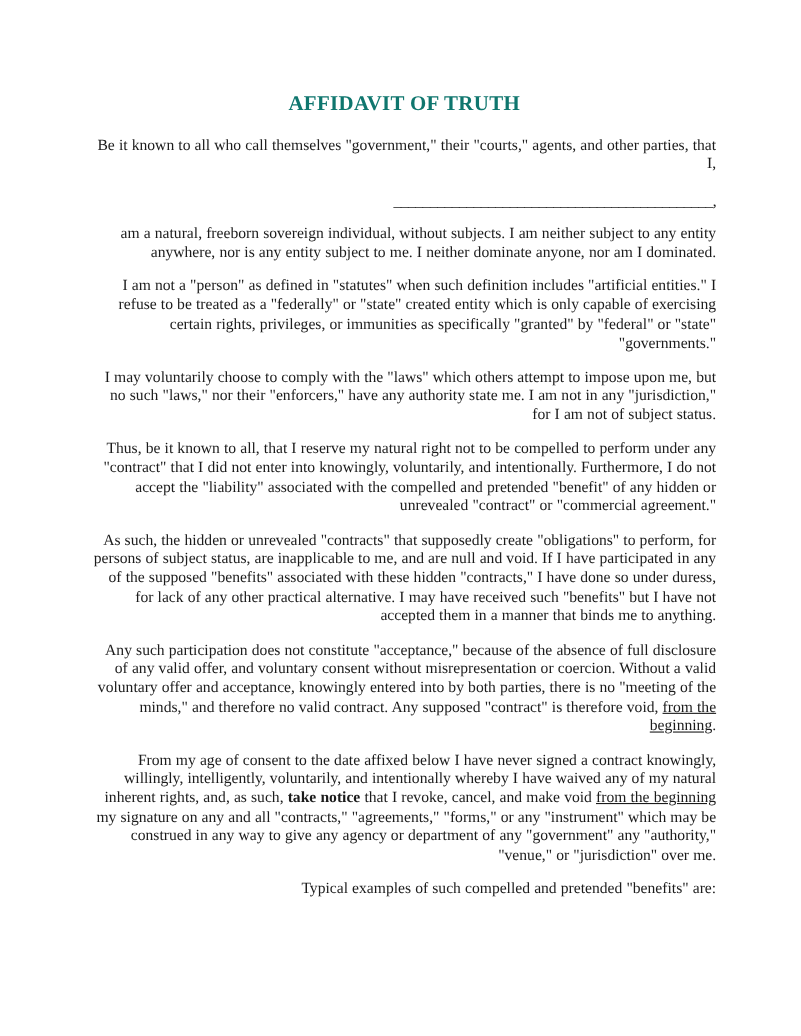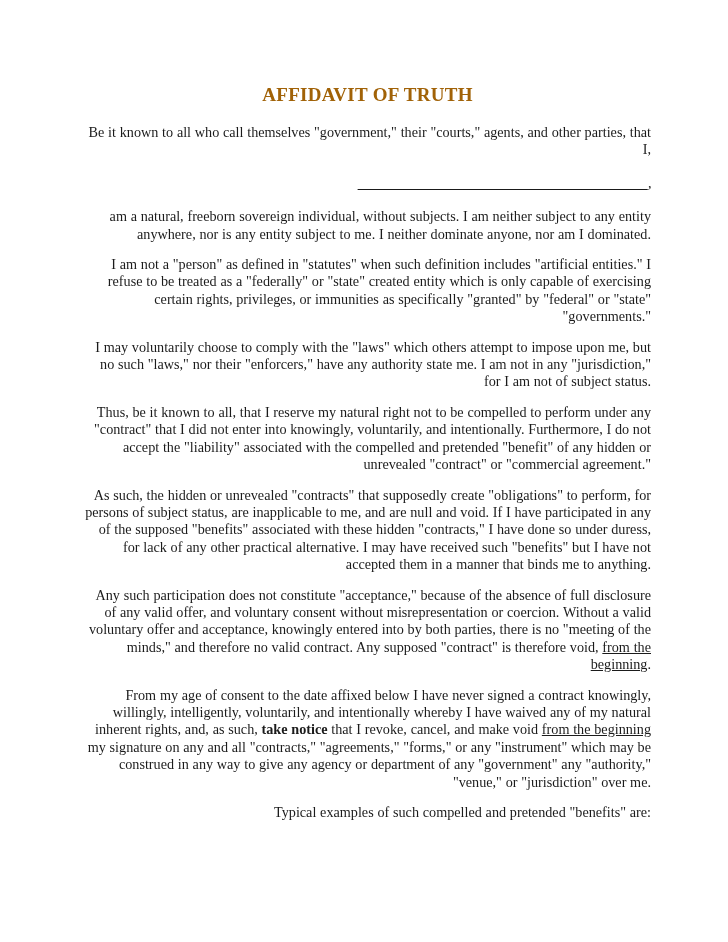--- a/index.html
+++ b/index.html
@@ -20,41 +20,40 @@
     height: 942px;
     padding: 84px 78px 0 85px;
     background: #ffffff;
   }
   .doc-title {
     text-align: center;
     font-size: 19px;
     font-weight: bold;
     margin: 0 0 18px 0;
     letter-spacing: 0.3px;
-    color: #a16207;
+    color: #0f766e;
   }
   .doc-body {
     width: 566px;
   }
   .para {
     font-size: 14.2px;
     line-height: 17.4px;
     margin: 0 0 13px 0;
     text-align: right;
     word-spacing: 0.2px;
   }
   .para.signature-line {
-    margin-bottom: 16px;
+    margin-bottom: 0;
     margin-top: 16px;
     letter-spacing: -0.5px;
     white-space: nowrap;
-    text-decoration: underline;
   }
   .para.flush {
-    margin-top: 0;
+    margin-top: 12px;
   }
   .seg-bold {
     font-weight: bold;
     font-family: Liberation Serif, serif;
   }
   .seg-underline {
     text-decoration: underline;
   }
 </style>
 </head>

